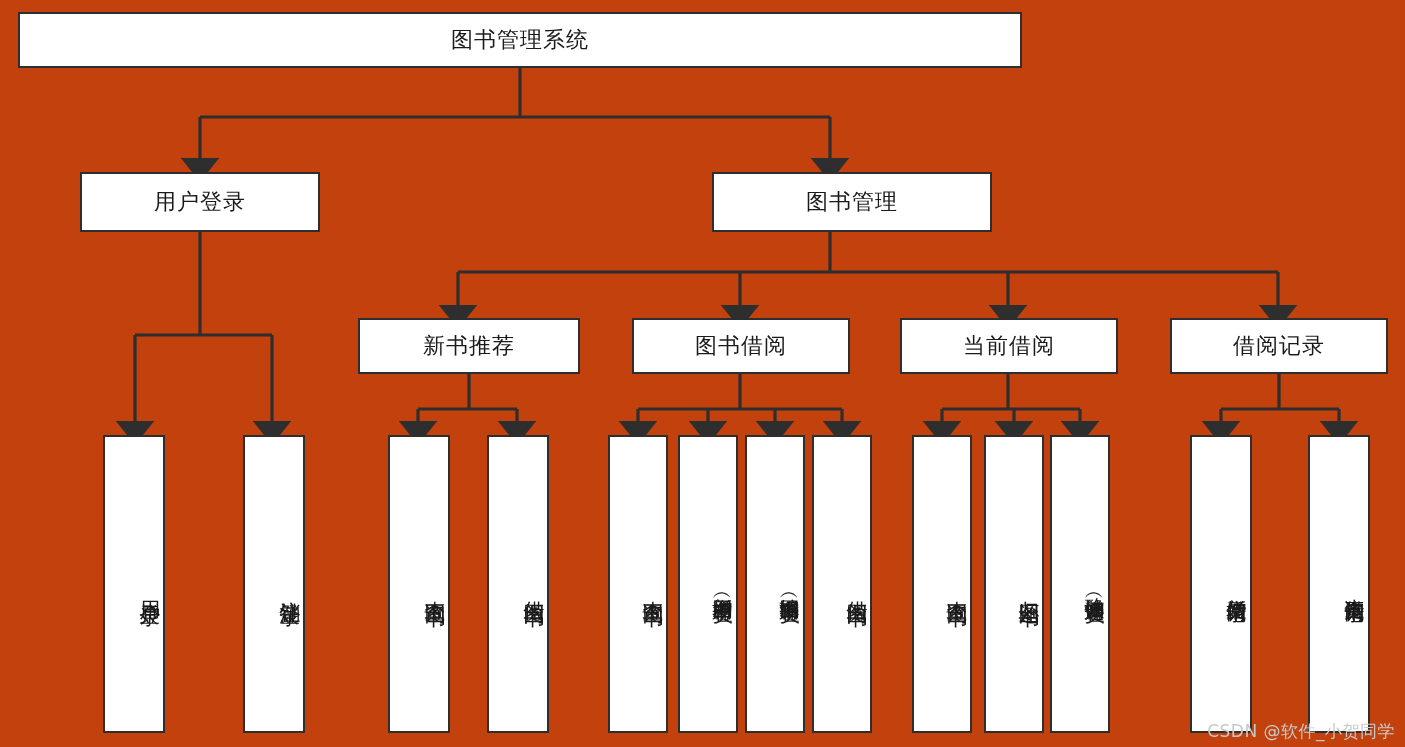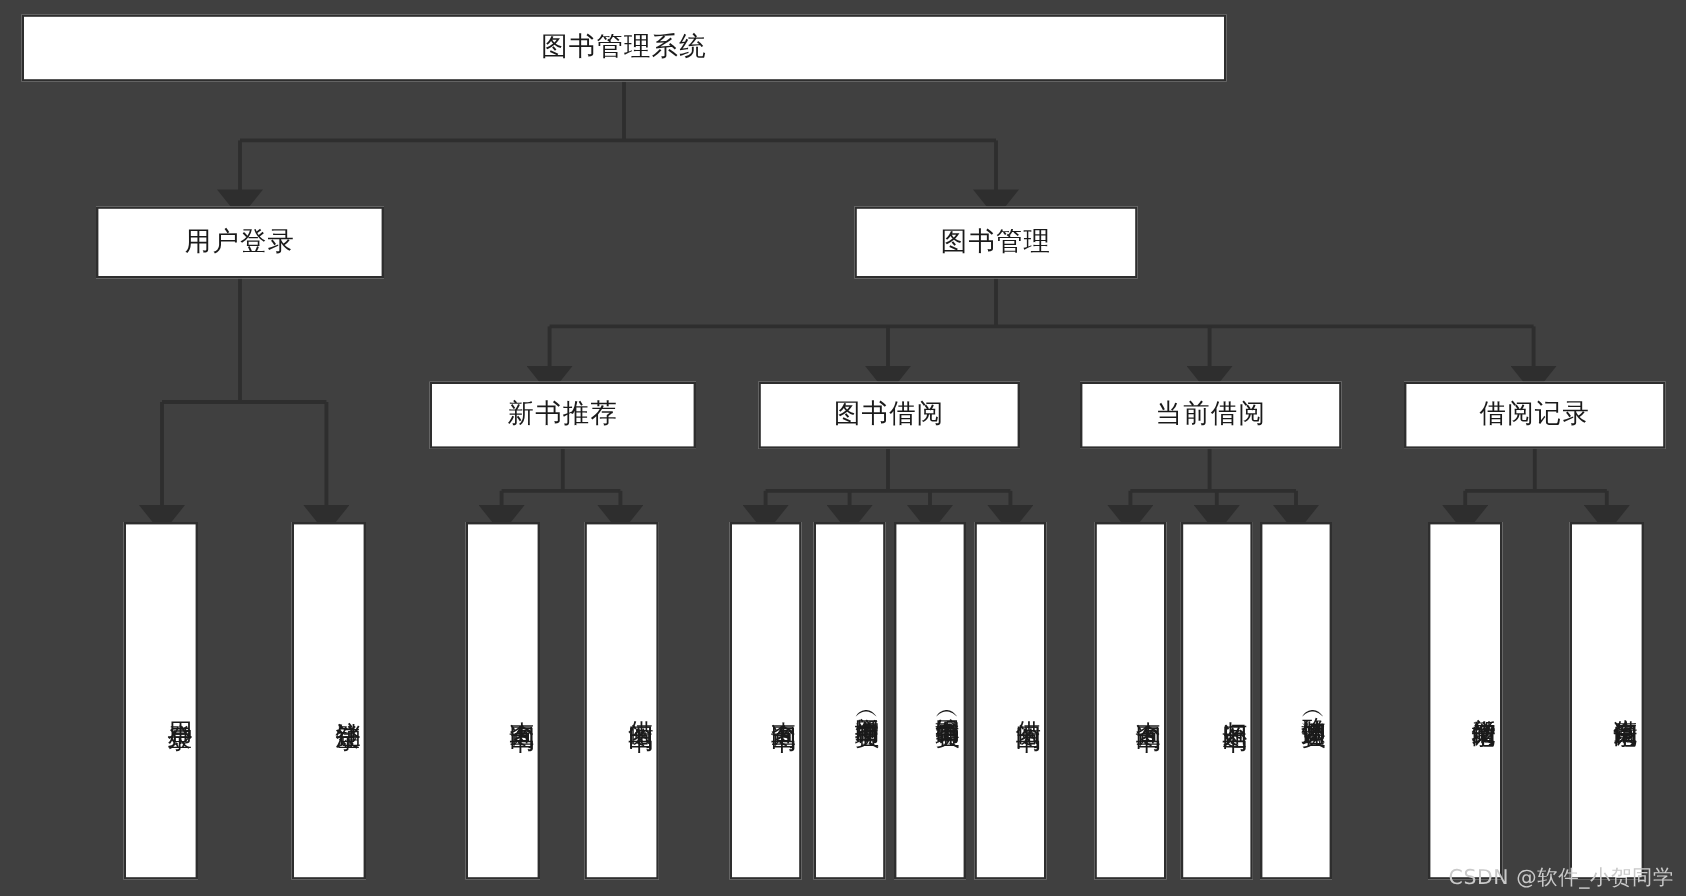--- a/index.html
+++ b/index.html
@@ -7,21 +7,21 @@
     padding: 0;
     background: #ffffff;
   }
   body {
     font-family: "DejaVu Sans", "Liberation Sans", sans-serif;
   }
   #canvas {
     position: relative;
     width: 1405px;
     height: 747px;
-    background: #404040;
+    background: #c2410c;
     overflow: hidden;
   }
   #wires {
     position: absolute;
     left: 0;
     top: 0;
     width: 1405px;
     height: 747px;
     pointer-events: none;
   }
@@ -126,21 +126,21 @@
     </g>
   </svg>
 
   <div class="node h" style="left: 18px; top: 12px; width: 1004px; height: 56px;">
     <span>图书管理系统</span>
   </div>
 
   <div class="node h" style="left: 80px; top: 172px; width: 240px; height: 60px;">
     <span>用户登录</span>
   </div>
-  <div class="node h" style="left: 712px; top: 172px; width: 236px; height: 60px;">
+  <div class="node h" style="left: 712px; top: 172px; width: 280px; height: 60px;">
     <span>图书管理</span>
   </div>
 
   <div class="node h" style="left: 632px; top: 318px; width: 218px; height: 56px;">
     <span>图书借阅</span>
   </div>
   <div class="node h" style="left: 358px; top: 318px; width: 222px; height: 56px;">
     <span>新书推荐</span>
   </div>
   <div class="node h" style="left: 900px; top: 318px; width: 218px; height: 56px;">

